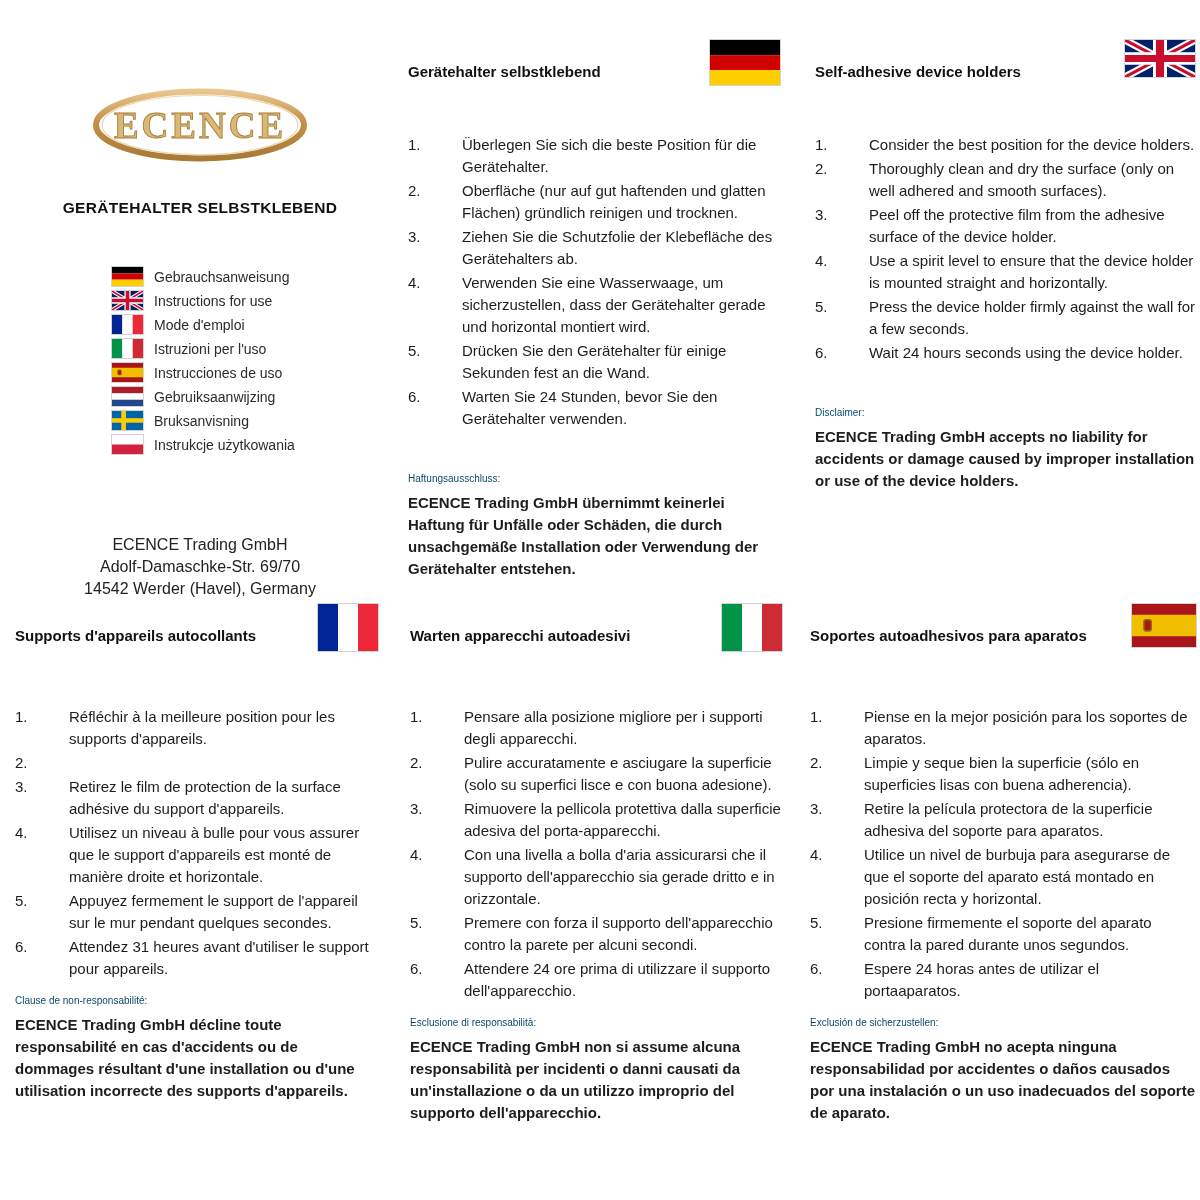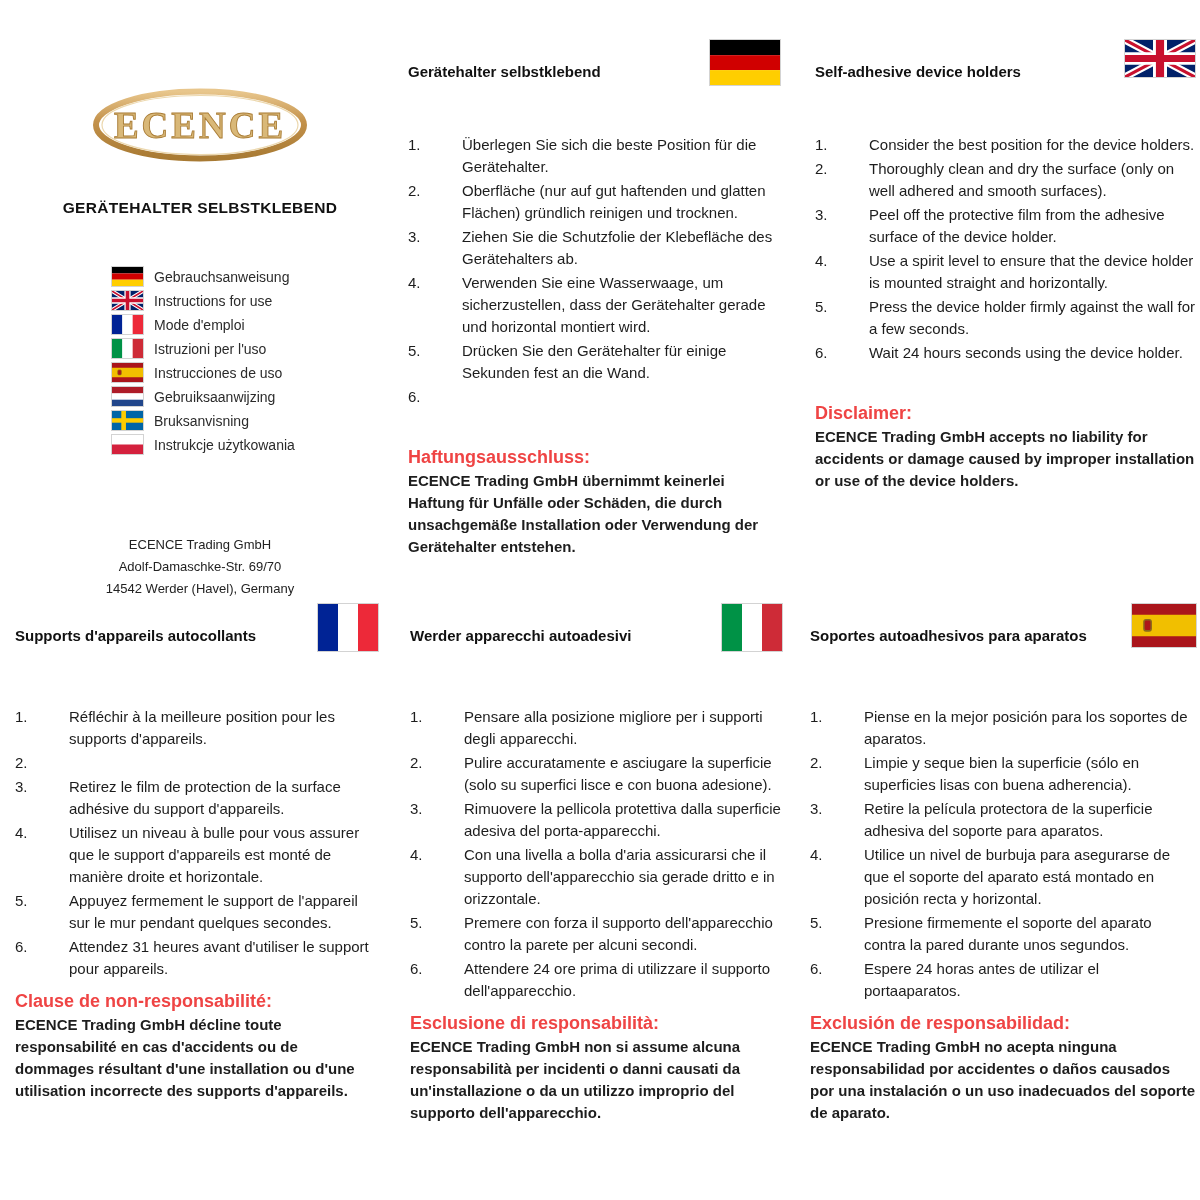--- a/index.html
+++ b/index.html
@@ -8,21 +8,21 @@
 
   
   .logo{position:absolute;left:92px;top:88px;width:216px;height:74px;}
   .logo-text{font-family:"Liberation Serif",serif;font-size:37px;font-weight:bold;letter-spacing:3px;fill:#d9b878;stroke:#a97c35;stroke-width:0.9px;}
   .brand-title{position:absolute;left:10px;top:199px;width:380px;text-align:center;font-size:15.5px;font-weight:700;letter-spacing:0.3px;color:#111;}
   .lang-list{position:absolute;left:112px;top:267px;display:flex;flex-direction:column;gap:5px;}
   .lang-row{display:flex;align-items:center;gap:11px;height:19px;}
   .lang-label{font-size:14px;color:#2b2b2b;white-space:nowrap;}
   .flag{box-shadow:0 0 0 1px rgba(110,110,110,.30);display:block;}
   .flag-sm{width:31px;height:19px;flex:0 0 31px;}
-  .address{position:absolute;left:10px;top:534px;width:380px;text-align:center;font-size:13px;line-height:22px;color:#222;}
+  .address{position:absolute;left:10px;top:534px;width:380px;text-align:center;font-size:16px;line-height:22px;color:#222;}
 
   
   .sec{position:absolute;}
   .sec-de{left:408px;top:40px;width:372px;}
   .sec-en{left:815px;top:40px;width:380px;}
   .sec-fr{left:15px;top:604px;width:363px;}
   .sec-it{left:410px;top:604px;width:372px;}
   .sec-es{left:810px;top:604px;width:386px;}
 
   .sec-head{position:relative;height:48px;}
@@ -38,21 +38,21 @@
   .sec-top .steps{margin-top:46px;}
   .sec-bottom .steps{margin-top:54px;}
   .step{display:flex;margin-bottom:2px;}
   .num{flex:0 0 54px;}
   .txt{flex:1;}
   .txt b{font-weight:400;}
 
   .disclaimer{font-size:15px;line-height:22px;}
   .sec-top .disclaimer{margin-top:38px;}
   .sec-bottom .disclaimer{margin-top:10px;}
-  .disc-title{margin:0 0 2px 0;font-size:18px;font-weight:700;color:#ef4444;}
+  .disc-title{margin:0 0 2px 0;font-size:10px;font-weight:400;color:#0c4a6e;}
   .disc-text{margin:0;font-weight:bold;}
 </style>
 </head>
 <body>
 
 <div class="page">
 
   <svg class="logo" viewBox="0 0 216 74" aria-hidden="true">
     <defs>
       <linearGradient id="goldGrad" x1="0" y1="0" x2="0" y2="1">
@@ -168,20 +168,21 @@
       <li class="step">
           <span class="num">4.</span>
           <span class="txt">Verwenden Sie eine Wasserwaage, um sicherzustellen, dass der Gerätehalter gerade und horizontal montiert wird.</span>
         </li>
       <li class="step">
           <span class="num">5.</span>
           <span class="txt">Drücken Sie den Gerätehalter für einige Sekunden fest an die Wand.</span>
         </li>
       <li class="step">
           <span class="num">6.</span>
+          <span class="txt"><span>Warten Sie </span><b>24 Stunden</b><span>, bevor Sie den Gerätehalter verwenden.</span></span>
         </li>
     </ol>
     <div class="disclaimer">
       <h3 class="disc-title">Haftungsausschluss:</h3>
       <p class="disc-text">ECENCE Trading GmbH übernimmt keinerlei Haftung für Unfälle oder Schäden, die durch unsachgemäße Installation oder Verwendung der Gerätehalter entstehen.</p>
     </div>
   </section>
 
   <section class="sec sec-top sec-en">
     <div class="sec-head">
@@ -261,21 +262,21 @@
         </li>
     </ol>
     <div class="disclaimer">
       <h3 class="disc-title">Clause de non-responsabilité:</h3>
       <p class="disc-text">ECENCE Trading GmbH décline toute responsabilité en cas d'accidents ou de dommages résultant d'une installation ou d'une utilisation incorrecte des supports d'appareils.</p>
     </div>
   </section>
 
   <section class="sec sec-bottom sec-it">
     <div class="sec-head">
-      <h2 class="sec-title">Werder apparecchi autoadesivi</h2>
+      <h2 class="sec-title">Warten apparecchi autoadesivi</h2>
       <svg class="flag flag-it-lg" viewBox="0 0 30 20" preserveAspectRatio="none" aria-hidden="true">
           <rect width="10" height="20" fill="#009246"></rect>
           <rect x="10" width="10" height="20" fill="#fff"></rect>
           <rect x="20" width="10" height="20" fill="#ce2b37"></rect>
         </svg>
     </div>
     <ol class="steps">
       <li class="step">
           <span class="num">1.</span>
           <span class="txt">Pensare alla posizione migliore per i supporti degli apparecchi.</span>
@@ -337,18 +338,18 @@
       <li class="step">
           <span class="num">5.</span>
           <span class="txt">Presione firmemente el soporte del aparato contra la pared durante unos segundos.</span>
         </li>
       <li class="step">
           <span class="num">6.</span>
           <span class="txt"><span>Espere </span><b>24 horas</b><span> antes de utilizar el portaaparatos.</span></span>
         </li>
     </ol>
     <div class="disclaimer">
-      <h3 class="disc-title">Exclusión de responsabilidad:</h3>
+      <h3 class="disc-title">Exclusión de sicherzustellen:</h3>
       <p class="disc-text">ECENCE Trading GmbH no acepta ninguna responsabilidad por accidentes o daños causados por una instalación o un uso inadecuados del soporte de aparato.</p>
     </div>
   </section>
 
 </div>
 
 </body></html>

